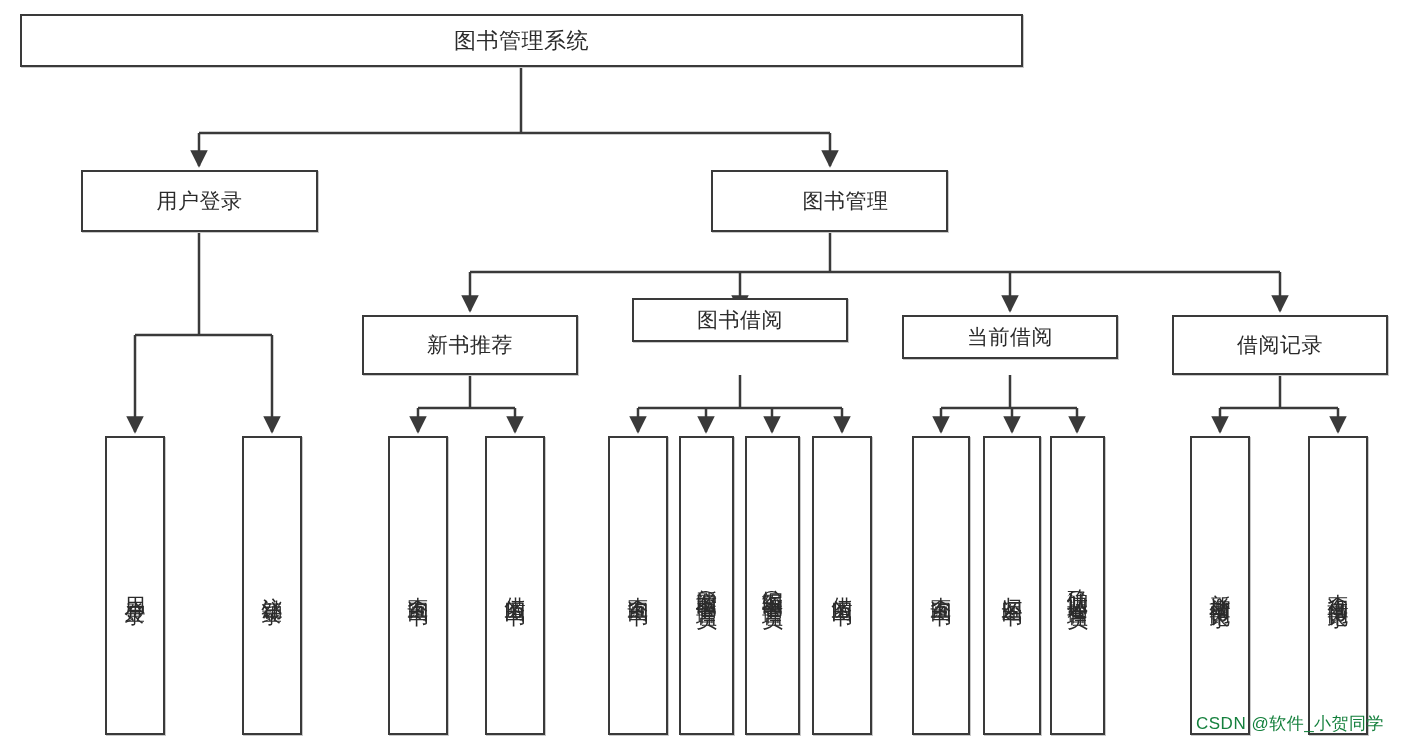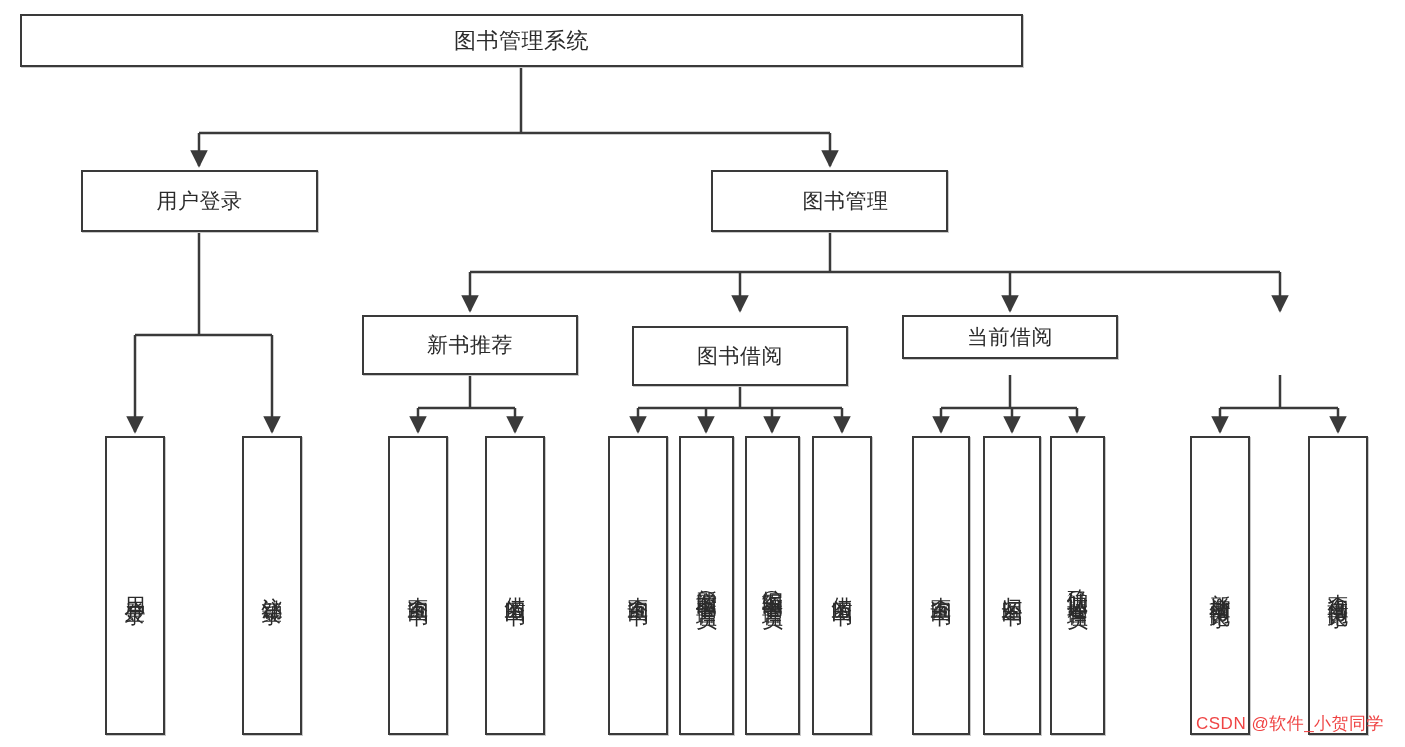--- a/index.html
+++ b/index.html
@@ -55,21 +55,21 @@
   .node.vert .label {
     writing-mode: vertical-rl;
     text-orientation: upright;
     font-size: 21px;
     letter-spacing: 3px;
     line-height: 1.05;
     max-height: 100%;
   }
   .watermark {
     position: absolute;
-    color: #ef4444;
+    color: #15803d;
     font-size: 17px;
     white-space: nowrap;
     letter-spacing: 0.5px;
   }
 </style>
 </head>
 <body>
 
 <div id="canvas">
 
@@ -130,25 +130,28 @@
   <div class="node horiz" style="left:81px; top:170px; width:237px; height:62px;">
     <span class="label">用户登录</span>
   </div>
   <div class="node horiz" style="left:711px; top:170px; width:237px; height:62px;padding-left:32px;">
     <span class="label">图书管理</span>
   </div>
 
   <div class="node horiz" style="left:362px; top:315px; width:216px; height:60px;">
     <span class="label">新书推荐</span>
   </div>
-  <div class="node horiz" style="left:632px; top:326px; width:216px; height:60px;">
+  <div class="node horiz" style="left:632px; top:298px; width:216px; height:44px;">
     <span class="label">图书借阅</span>
   </div>
   <div class="node horiz" style="left:902px; top:315px; width:216px; height:44px;">
     <span class="label">当前借阅</span>
+  </div>
+  <div class="node horiz" style="left:1172px; top:315px; width:216px; height:60px;">
+    <span class="label">借阅记录</span>
   </div>
 
   <div class="node vert" style="left:105px; top:436px; width:60px; height:299px;">
     <span class="label">用户登录</span>
   </div>
   <div class="node vert" style="left:242px; top:436px; width:60px; height:299px;">
     <span class="label">注销登录</span>
   </div>
 
   <div class="node vert" style="left:388px; top:436px; width:60px; height:299px;">

